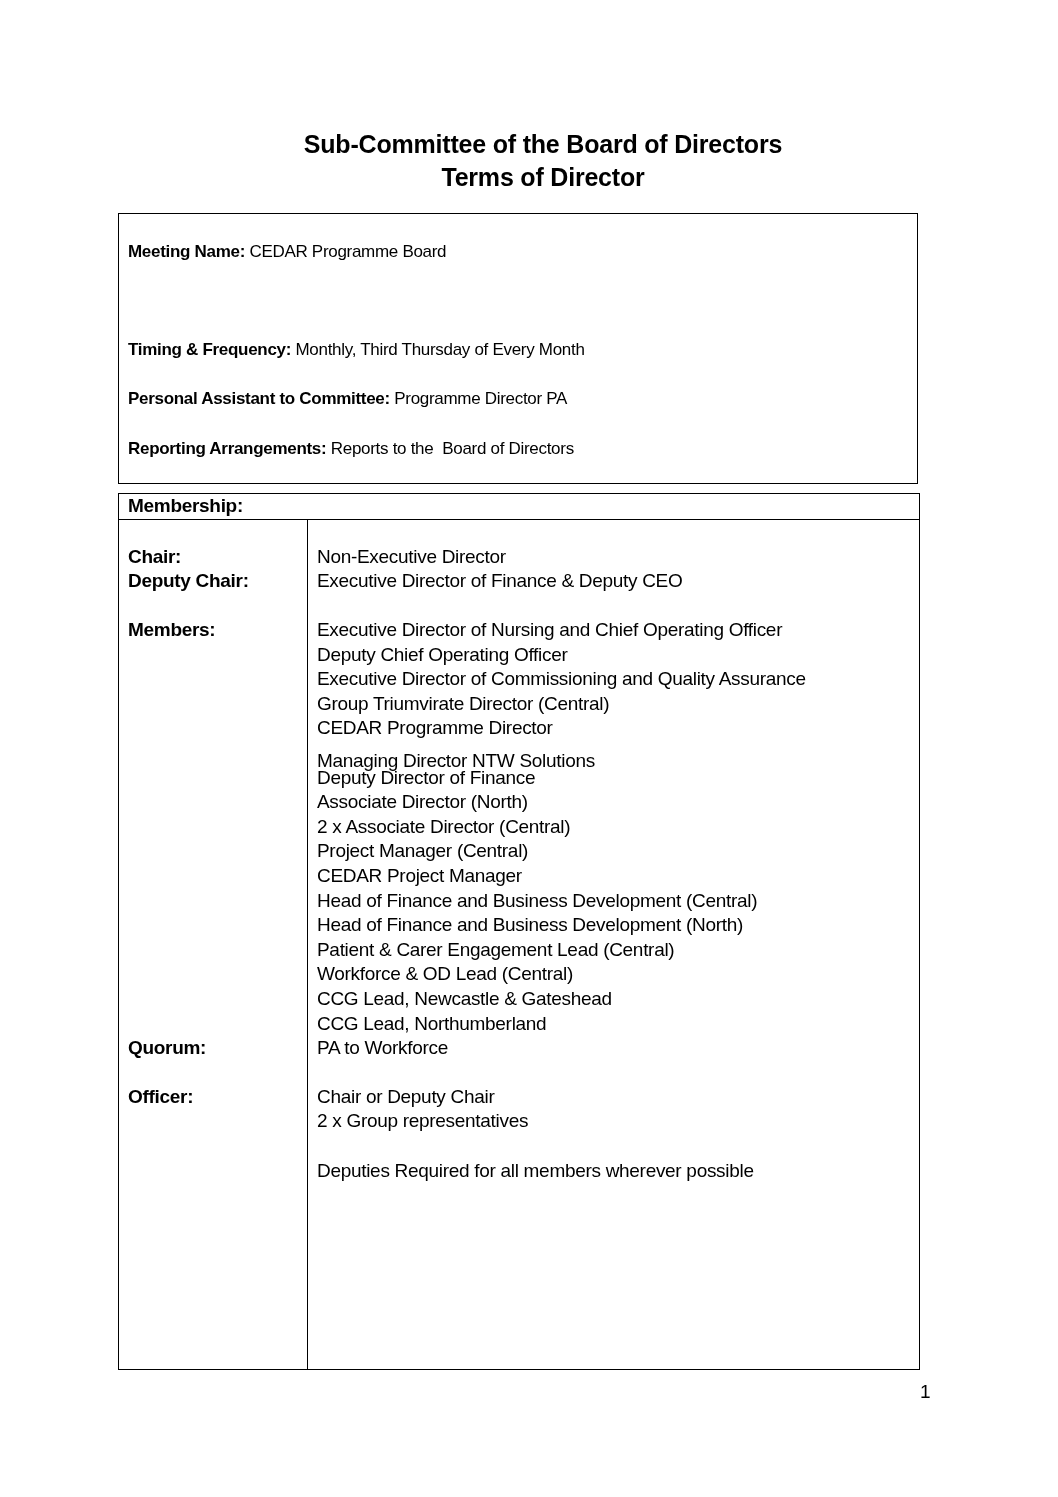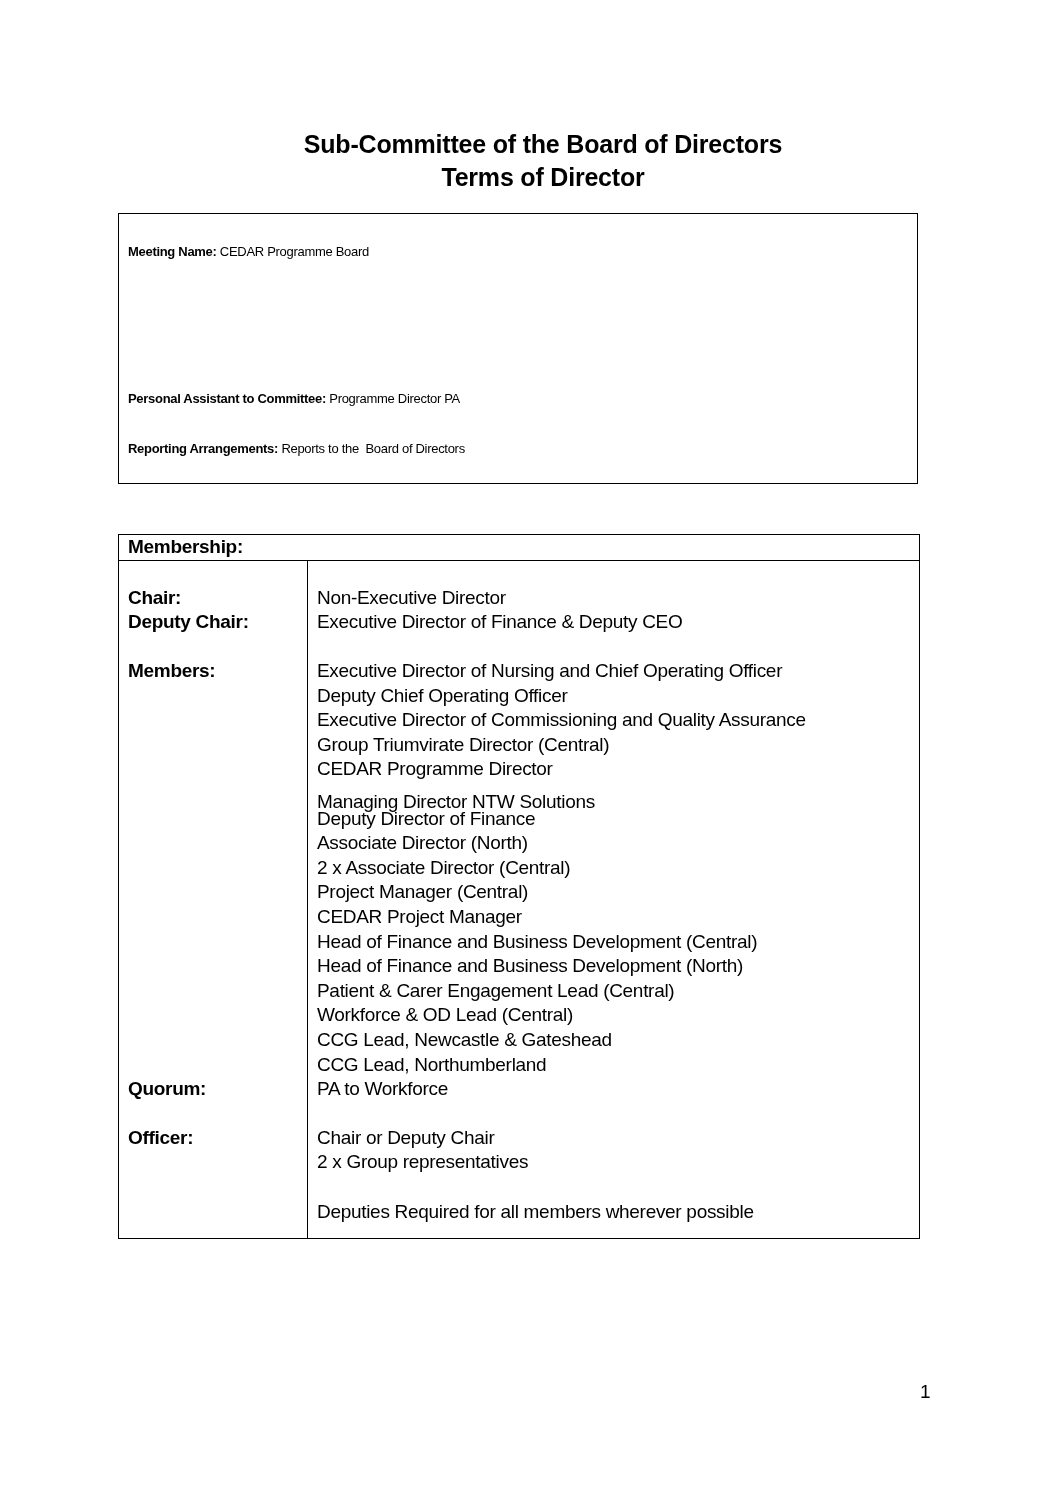--- a/index.html
+++ b/index.html
@@ -34,33 +34,33 @@
       left: 118px;
       top: 213px;
       width: 800px;
       height: 271px;
       border: 1.5px solid #000;
       box-sizing: border-box;
     }
     .info-row {
       position: absolute;
       left: 9px;
-      font-size: 13px;
+      font-size: 17px;
       line-height: 24px;
       white-space: pre;
       letter-spacing: -0.3px;
     }
     .info-row b { font-weight: bold; }
 
     .member-table {
       position: absolute;
       left: 118px;
-      top: 534px;
+      top: 493px;
       width: 802px;
-      height: 705px;
+      height: 877px;
       border: 1.5px solid #000;
       box-sizing: border-box;
     }
     .member-header {
       position: absolute;
       left: 0;
       top: 0;
       width: 100%;
       height: 26px;
       border-bottom: 1.5px solid #000;
@@ -104,20 +104,21 @@
     }
   </style>
 </head>
 <body>
 
 <div class="title l1">Sub-Committee of the Board of Directors</div>
 <div class="title l2">Terms of Director</div>
 
 <div class="info-box">
   <div class="info-row" style="top:26px"><b>Meeting Name:</b><span> CEDAR Programme Board</span></div>
+  <div class="info-row" style="top:124px"><b>Timing &amp; Frequency:</b><span> Monthly, Third Thursday of Every Month</span></div>
   <div class="info-row" style="top:173px"><b>Personal Assistant to Committee:</b><span> Programme Director PA</span></div>
   <div class="info-row" style="top:223px"><b>Reporting Arrangements:</b><span> Reports to the  Board of Directors</span></div>
 </div>
 
 <div class="member-table">
   <div class="member-header">Membership:</div>
   <div class="col-divider"></div>
 
   <div class="role-label" style="top:51px">Chair:</div>
   <div class="role-value" style="top:51px">Non-Executive Director</div>

